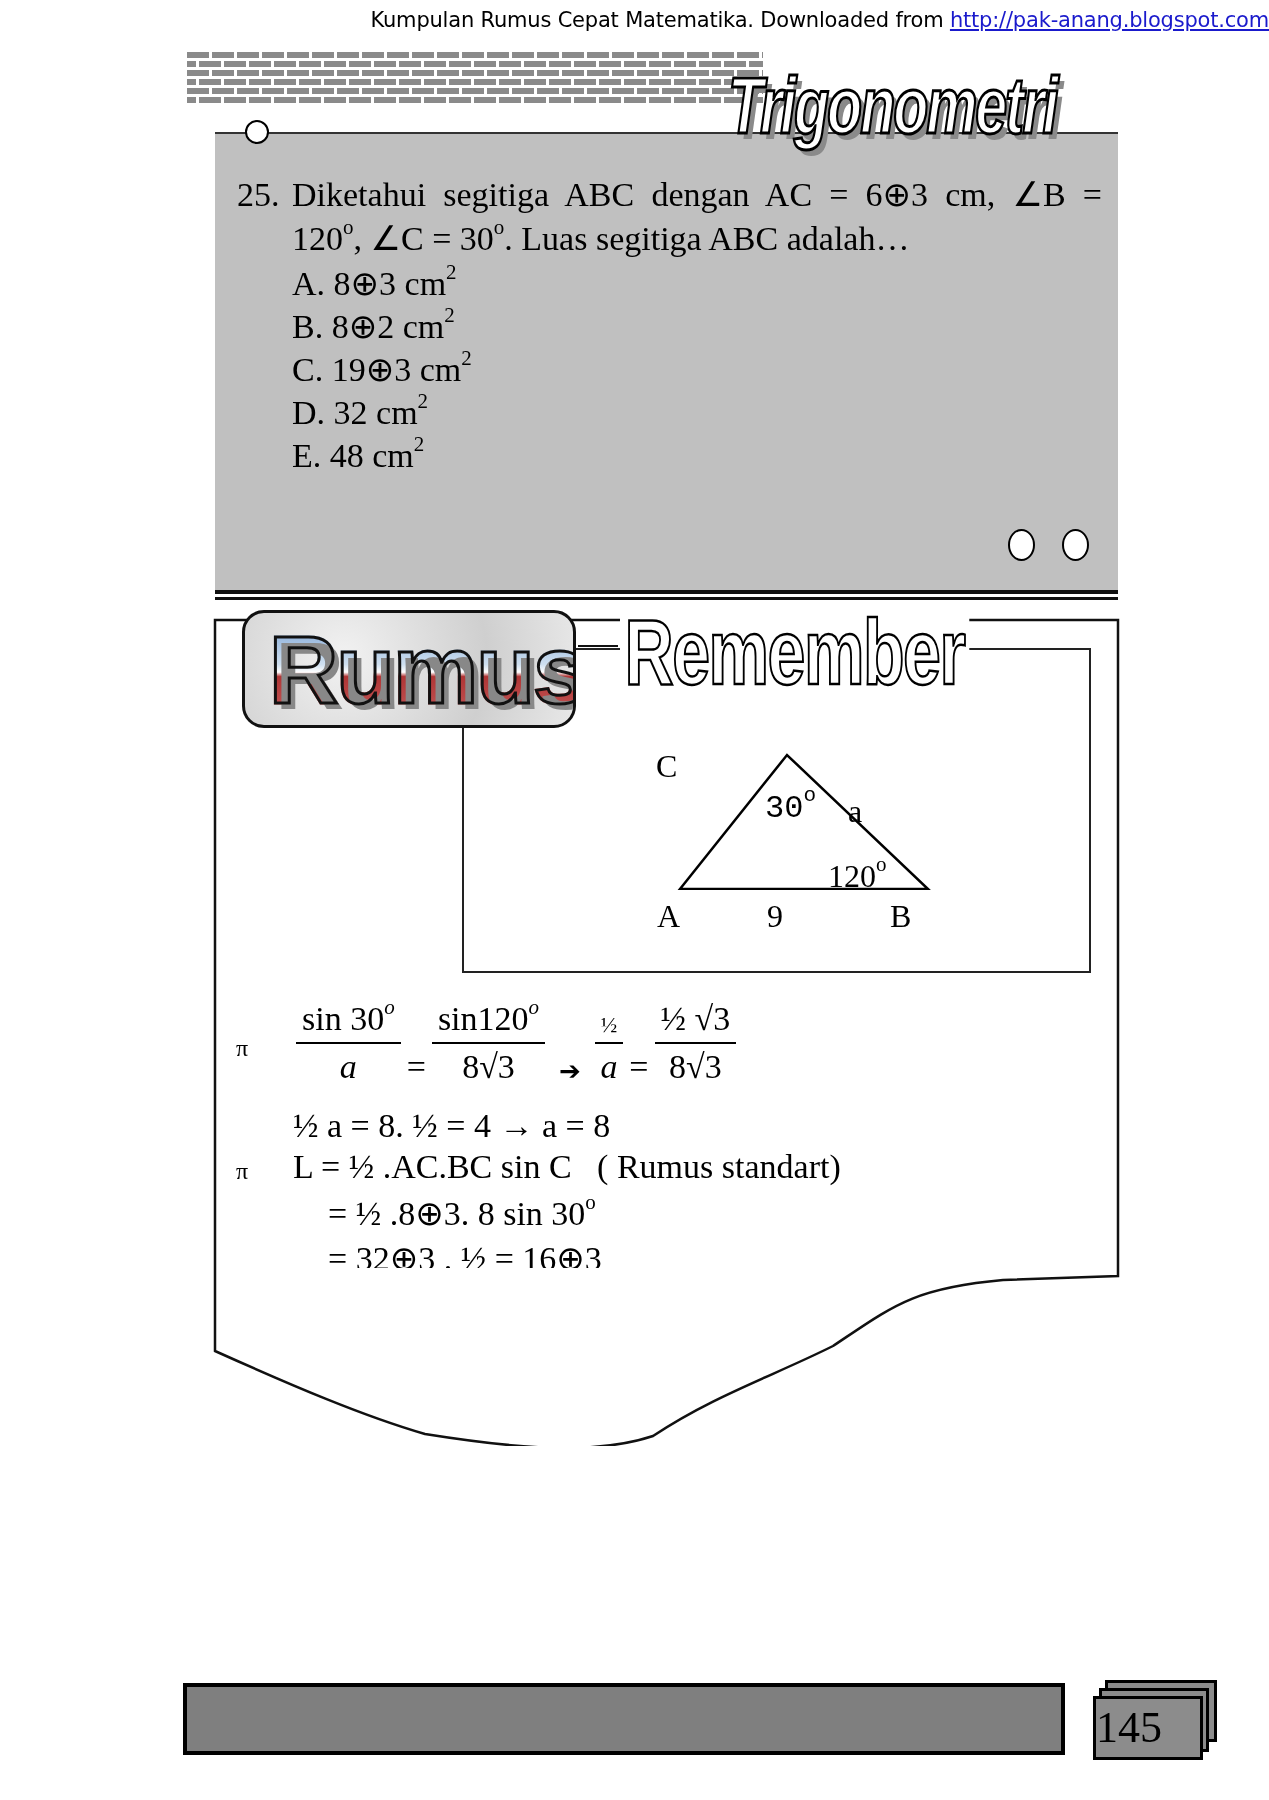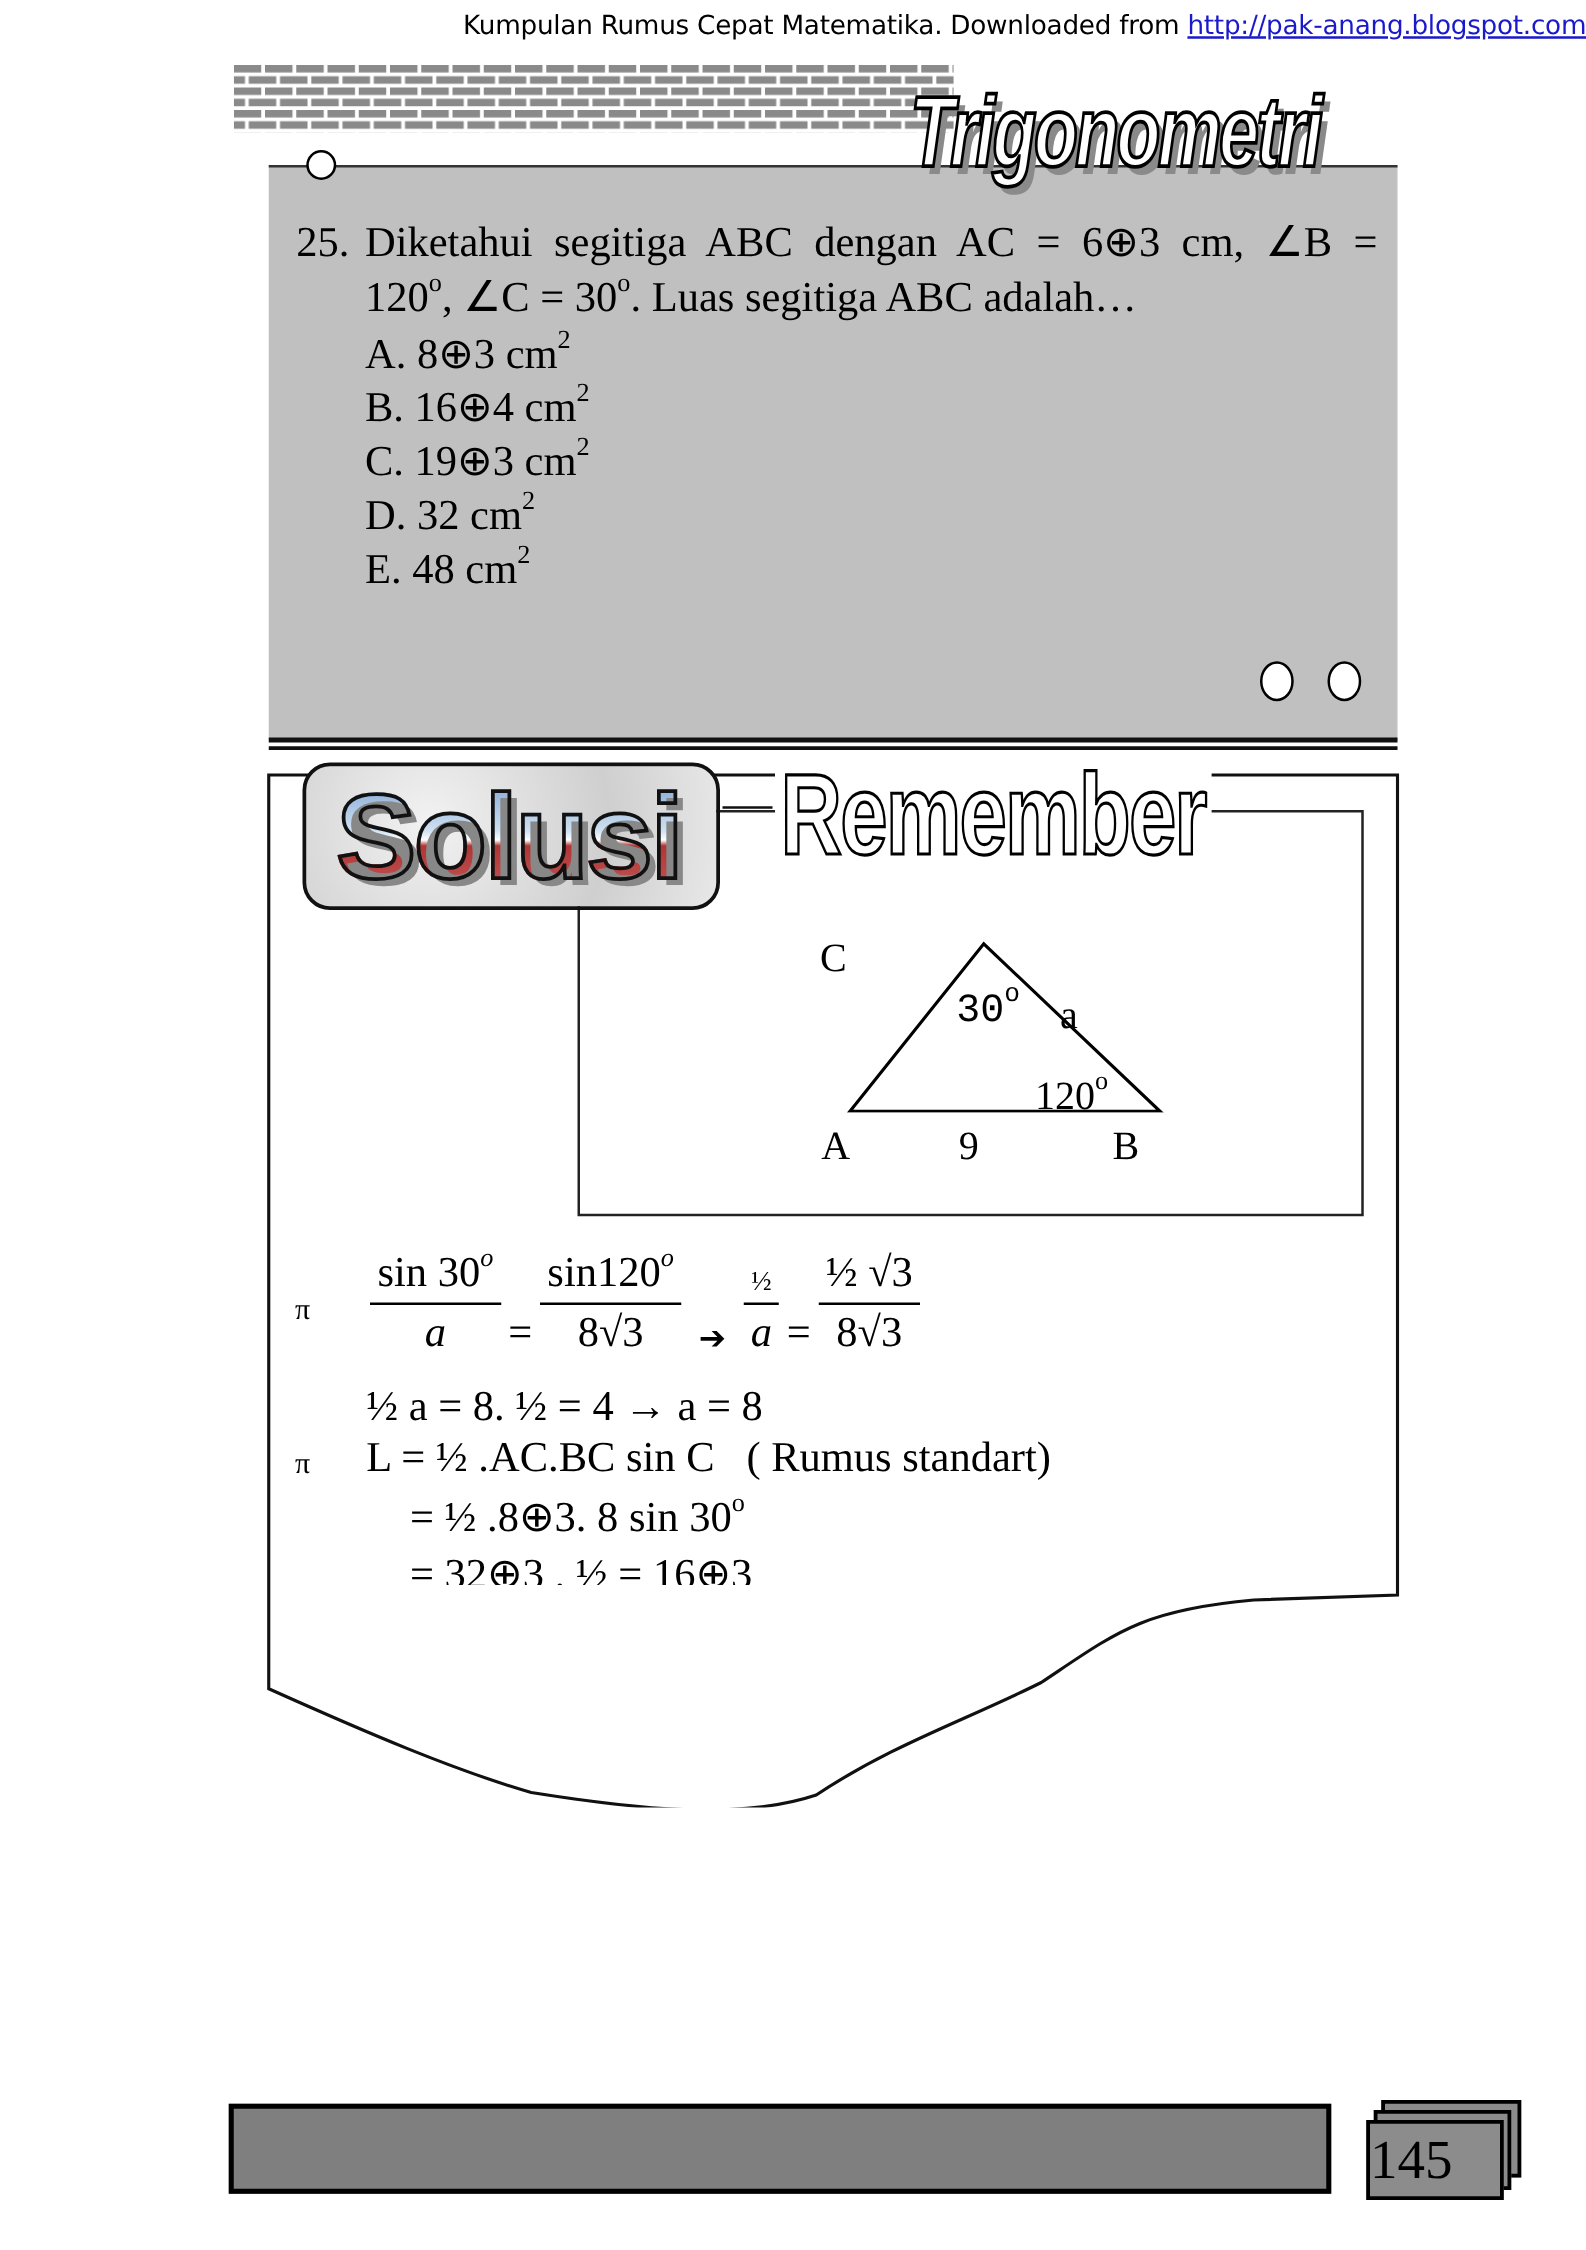--- a/index.html
+++ b/index.html
@@ -72,42 +72,42 @@
 <div class="abs title-trig">Trigonometri</div>
 
 <div class="abs qtext" style="left:237px;top:173px;">25.</div>
 <div class="abs qtext" style="left:292px;top:173px;width:810px;text-align:justify;text-align-last:justify;">Diketahui segitiga ABC dengan AC = 6⊕3 cm, ∠B =</div>
 <div class="abs qtext" style="left:292px;top:217px;">
   <span>120</span><sup class="s">o</sup><span>, ∠C = 30</span><sup class="s">o</sup><span>. Luas segitiga ABC adalah…</span>
 </div>
 
 <div class="abs" style="left:292px;top:262px;">
   <div class="opt"><span>A.</span> <span>8⊕3 cm</span><sup class="s">2</sup></div>
-  <div class="opt"><span>B.</span> <span>16⊕4 cm</span><sup class="s">2</sup></div>
+  <div class="opt"><span>B.</span> <span>8⊕2 cm</span><sup class="s">2</sup></div>
   <div class="opt"><span>C.</span> <span>19⊕3 cm</span><sup class="s">2</sup></div>
   <div class="opt"><span>D.</span> <span>32 cm</span><sup class="s">2</sup></div>
   <div class="opt"><span>E.</span> <span>48 cm</span><sup class="s">2</sup></div>
 </div>
 
 <div class="abs ring" style="left:1008px;top:529px;width:27px;height:32px;border-radius:50%;"></div>
 <div class="abs ring" style="left:1062px;top:529px;width:27px;height:32px;border-radius:50%;"></div>
 
 <div class="abs dline1"></div>
 <div class="abs dline2"></div>
 
 <svg class="abs solbox" width="907" height="830" viewBox="0 0 907 830">
   <path d="M2 4 L905 4 L905 660 L790 664 C700 672 680 690 620 730 C560 760 500 780 440 820 C380 840 300 832 212 818 C150 800 80 770 2 735 Z" fill="#fff" stroke="#111" stroke-width="2.5"></path>
 </svg>
 
 <div class="abs remember-box"></div>
 <div class="abs remember-text">Remember</div>
 <div class="abs" style="left:578px;top:645px;width:40px;height:2px;background:#111;"></div>
 
 <div class="abs solusi-badge">
-  <div class="solusi-text">Solusi</div>
+  <div class="solusi-text">Rumus</div>
 </div>
 
 <svg class="abs" width="260" height="140" style="left:675px;top:750px;">
   <polygon points="5,139 112,5 253,139" fill="none" stroke="#000" stroke-width="2.5"></polygon>
 </svg>
 <div class="abs tri-label" style="left:656px;top:748px;">C</div>
 <div class="abs tri-label" style="left:765px;top:790px;font-family:Liberation Mono, monospace;"><span>30</span><sup class="s">o</sup></div>
 <div class="abs tri-label" style="left:848px;top:793px;">a</div>
 <div class="abs tri-label" style="left:828px;top:858px;"><span>120</span><sup class="s">o</sup></div>
 <div class="abs tri-label" style="left:657px;top:898px;">A</div>

